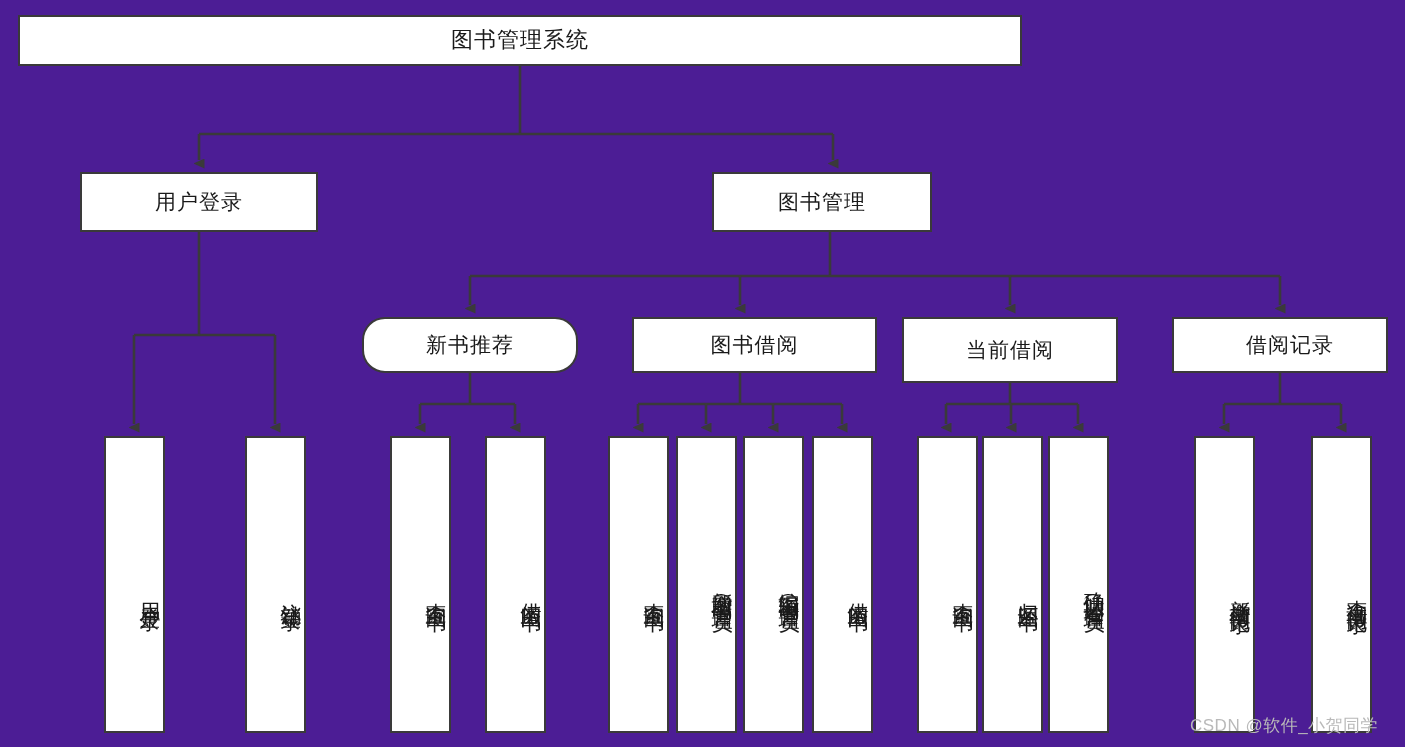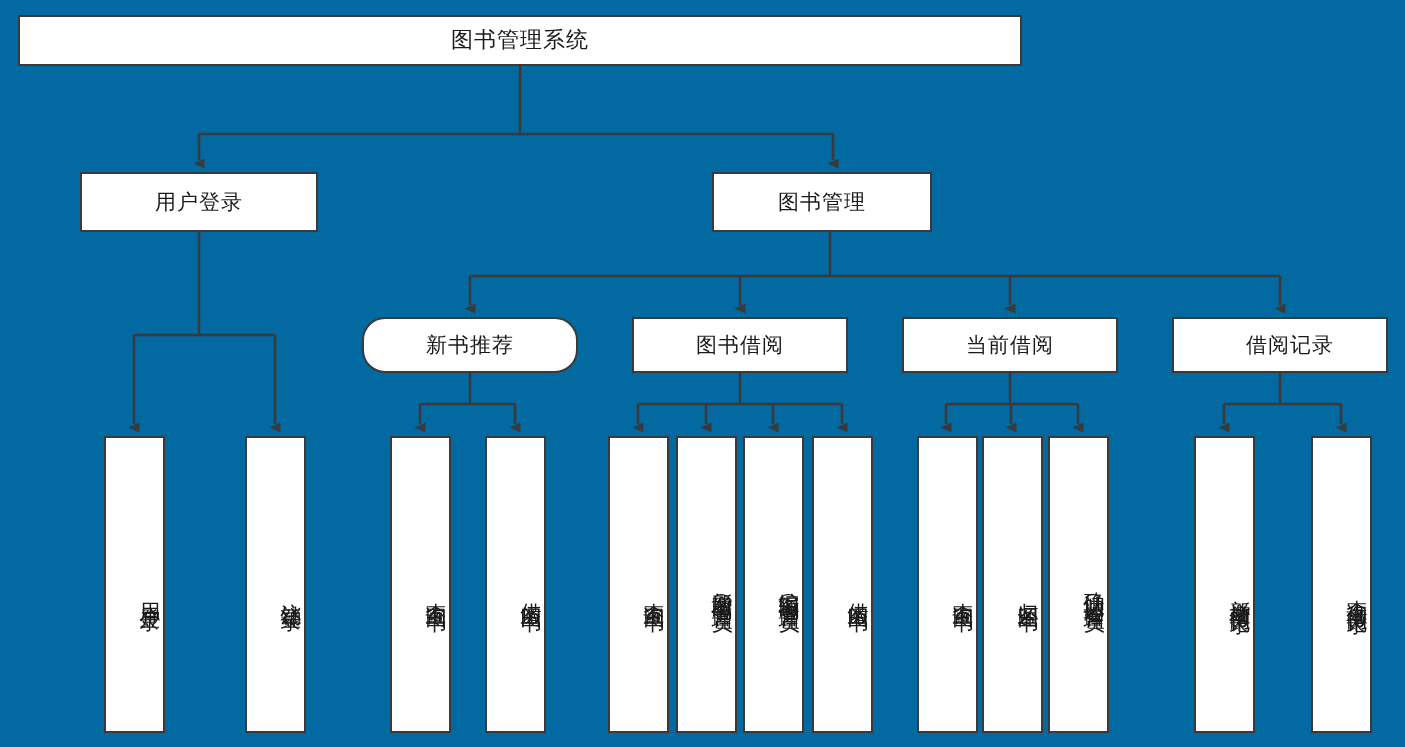--- a/index.html
+++ b/index.html
@@ -8,21 +8,21 @@
     padding: 0;
     background: #ffffff;
   }
   body {
     font-family: "Liberation Sans", "DejaVu Sans", sans-serif;
   }
   #canvas {
     position: relative;
     width: 1405px;
     height: 747px;
-    background: #0369a1;
+    background: #4c1d95;
     overflow: hidden;
   }
   svg.edges {
     position: absolute;
     left: 0;
     top: 0;
     width: 1405px;
     height: 747px;
     pointer-events: none;
   }
@@ -125,23 +125,23 @@
   </svg>
 
   <div class="node node-h node-root" style="left:18px; top:15px; width:1004px; height:51px;">图书管理系统</div>
 
   <div class="node node-h" style="left:80px; top:172px; width:238px; height:60px;">用户登录</div>
 
   <div class="node node-h" style="left:712px; top:172px; width:220px; height:60px;">图书管理</div>
 
   <div class="node node-h" style="left:362px; top:317px; width:216px; height:56px;border-radius:23px;">新书推荐</div>
 
-  <div class="node node-h" style="left:632px; top:317px; width:216px; height:56px;">图书借阅</div>
+  <div class="node node-h" style="left:632px; top:317px; width:245px; height:56px;">图书借阅</div>
 
-  <div class="node node-h" style="left:902px; top:317px; width:216px; height:56px;">当前借阅</div>
+  <div class="node node-h" style="left:902px; top:317px; width:216px; height:66px;">当前借阅</div>
 
   <div class="node node-h" style="left:1172px; top:317px; width:216px; height:56px;padding-left:20px;">借阅记录</div>
 
   <div class="node node-v" style="left:104px; top:436px; width:61px; height:297px;">用户登录</div>
 
   <div class="node node-v" style="left:245px; top:436px; width:61px; height:297px;">注销登录</div>
 
   <div class="node node-v" style="left:390px; top:436px; width:61px; height:297px;">查询图书</div>
 
   <div class="node node-v" style="left:485px; top:436px; width:61px; height:297px;">借阅图书</div>
@@ -157,14 +157,15 @@
   <div class="node node-v" style="left:917px; top:436px; width:61px; height:297px;">查询图书</div>
 
   <div class="node node-v" style="left:982px; top:436px; width:61px; height:297px;">归还图书</div>
 
   <div class="node node-v tall" style="left:1048px; top:436px; width:61px; height:297px;">确认归还（管理员）</div>
 
   <div class="node node-v" style="left:1194px; top:436px; width:61px; height:297px;">新增借阅记录</div>
 
   <div class="node node-v" style="left:1311px; top:436px; width:61px; height:297px;">查询借阅记录</div>
 
+  <div class="watermark" style="left:1190px; top:714px;">CSDN @软件_小贺同学</div>
 
 </div>
 
 </body></html>

